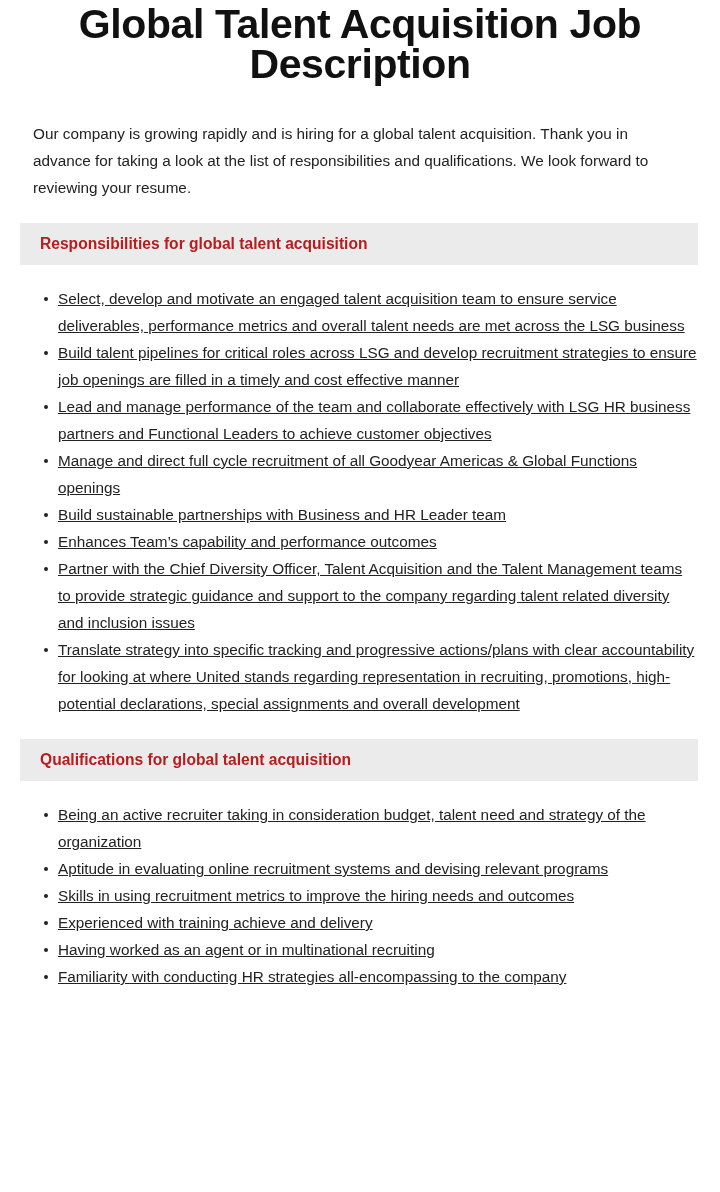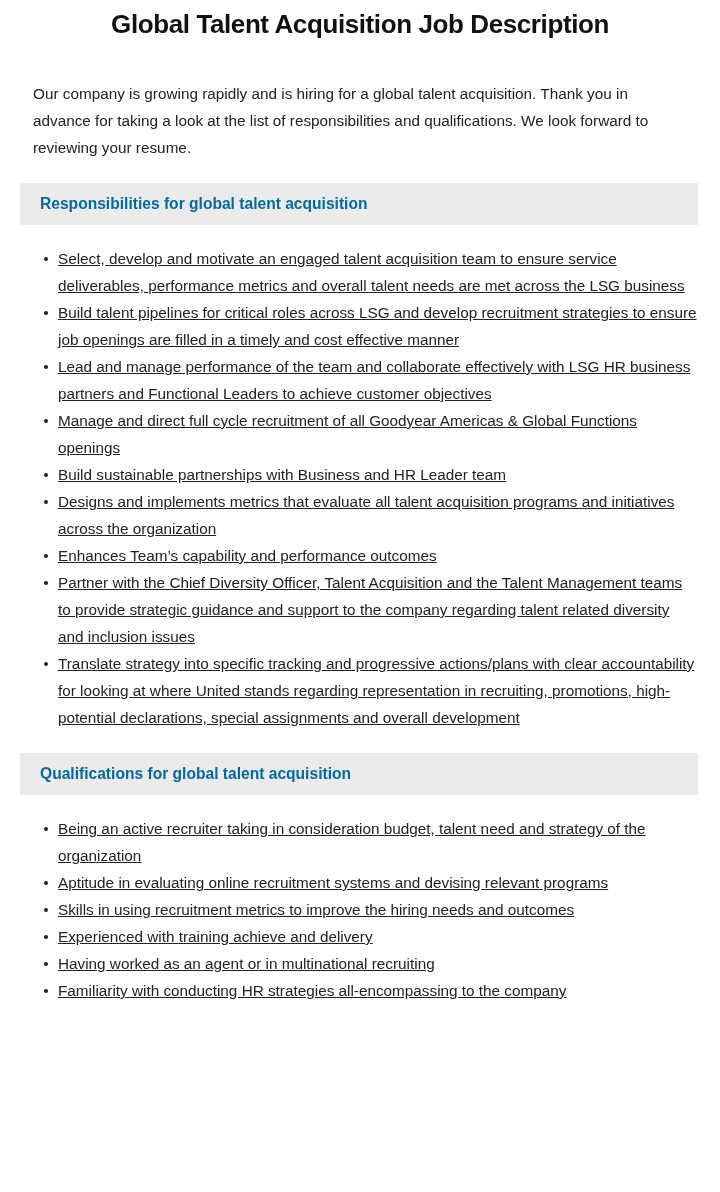--- a/index.html
+++ b/index.html
@@ -14,21 +14,21 @@
     color: #222222;
     -webkit-font-smoothing: antialiased;
   }
   .page {
     width: 720px;
     box-sizing: border-box;
     padding: 0;
     position: relative;
   }
   .doc-title {
-    font-size: 26px;
+    font-size: 41px;
     font-weight: bold;
     line-height: 40px;
     letter-spacing: -0.4px;
     text-align: center;
     color: #111111;
     margin: 0;
     padding: 4px 20px 0 20px;
   }
   .intro {
     font-size: 15.3px;
@@ -43,21 +43,21 @@
     padding: 0;
   }
   .section-header {
     background: #ebebeb;
     margin: 22px 22px 0 20px;
     padding: 11px 0 11px 20px;
     box-sizing: border-box;
     font-size: 15.6px;
     font-weight: bold;
     line-height: 20px;
-    color: #0369a1;
+    color: #b91c1c;
   }
   .bullet-list {
     list-style: none;
     margin: 0;
     padding: 20px 22px 0 44px;
     text-decoration: underline;
   }
   .bullet-list li {
     position: relative;
     font-size: 15.3px;
@@ -90,21 +90,20 @@
   <p class="intro">Our company is growing rapidly and is hiring for a global talent acquisition. Thank you in advance for taking a look at the list of responsibilities and qualifications. We look forward to reviewing your resume.</p>
 
   <section class="section section--responsibilities">
     <div class="section-header">Responsibilities for global talent acquisition</div>
     <ul class="bullet-list">
       <li>Select, develop and motivate an engaged talent acquisition team to ensure service deliverables, performance metrics and overall talent needs are met across the LSG business</li>
       <li>Build talent pipelines for critical roles across LSG and develop recruitment strategies to ensure job openings are filled in a timely and cost effective manner</li>
       <li>Lead and manage performance of the team and collaborate effectively with LSG HR business partners and Functional Leaders to achieve customer objectives</li>
       <li>Manage and direct full cycle recruitment of all Goodyear Americas &amp; Global Functions openings</li>
       <li>Build sustainable partnerships with Business and HR Leader team</li>
-      <li>Designs and implements metrics that evaluate all talent acquisition programs and initiatives across the organization</li>
       <li>Enhances Team’s capability and performance outcomes</li>
       <li>Partner with the Chief Diversity Officer, Talent Acquisition and the Talent Management teams to provide strategic guidance and support to the company regarding talent related diversity and inclusion issues</li>
       <li>Translate strategy into specific tracking and progressive actions/plans with clear accountability for looking at where United stands regarding representation in recruiting, promotions, high-potential declarations, special assignments and overall development</li>
     </ul>
   </section>
 
   <section class="section section--qualifications">
     <div class="section-header">Qualifications for global talent acquisition</div>
     <ul class="bullet-list">
       <li>Being an active recruiter taking in consideration budget, talent need and strategy of the organization</li>

